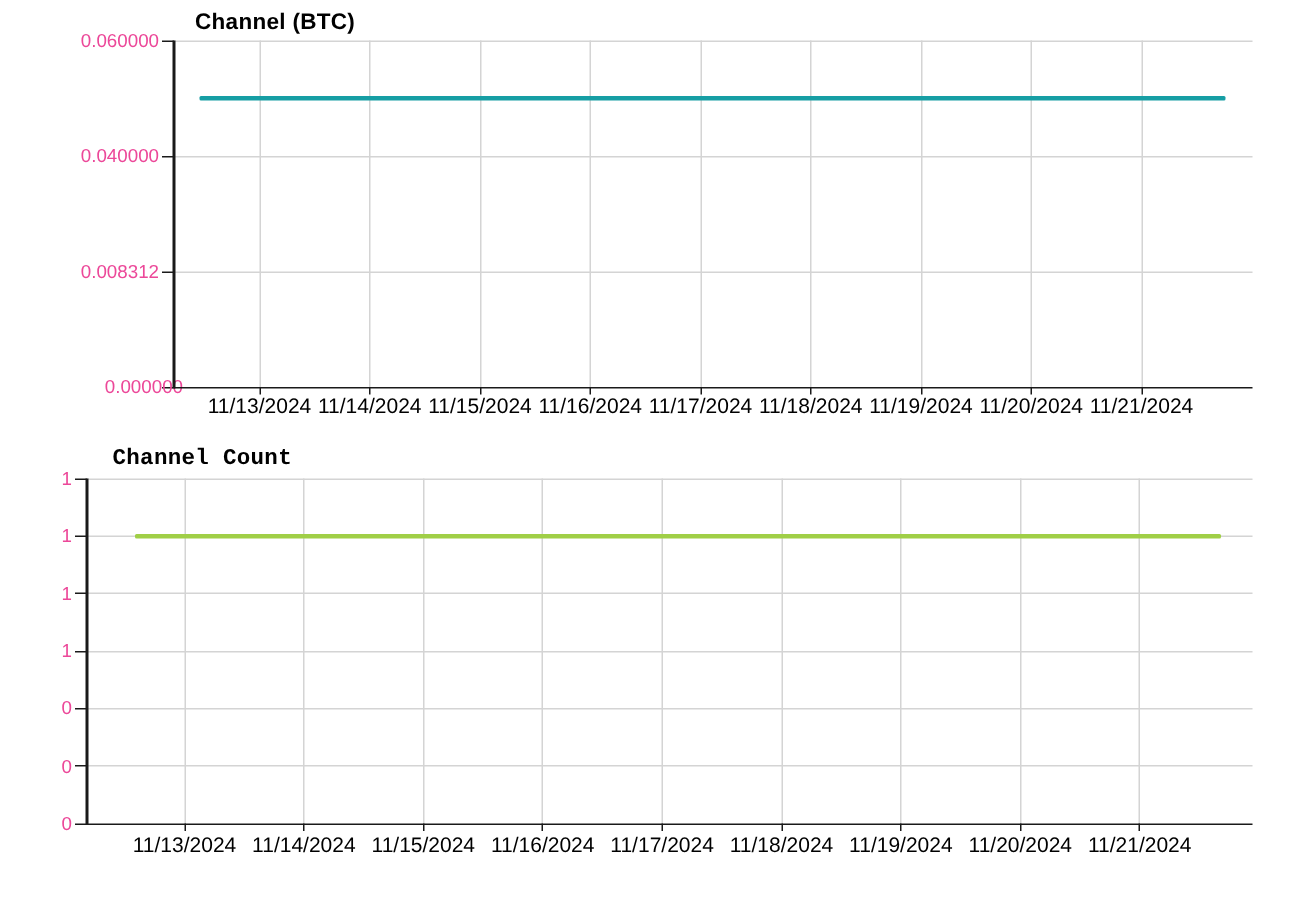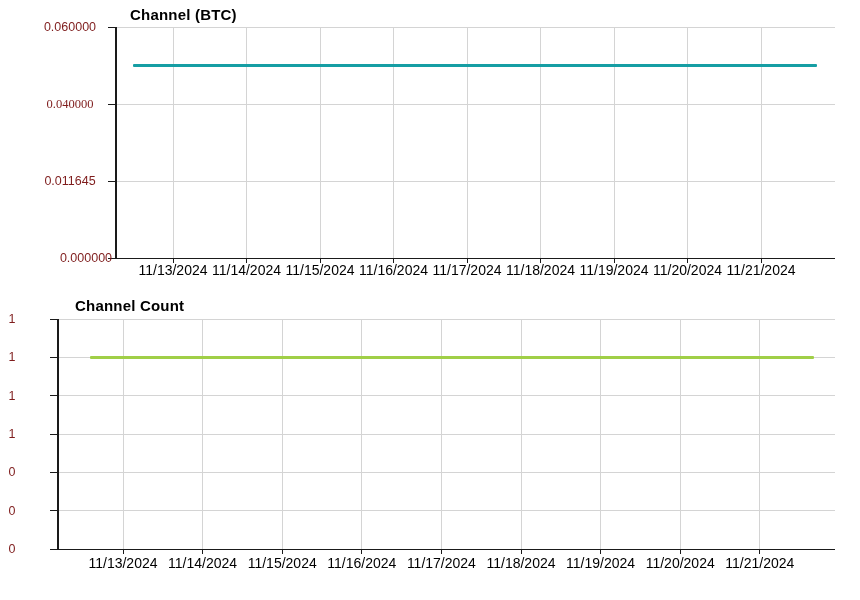--- a/index.html
+++ b/index.html
@@ -19,27 +19,27 @@
   .chart-title {
     position: absolute;
     margin: 0;
     font-size: 15px;
     font-weight: bold;
     color: #000000;
     white-space: nowrap;
     letter-spacing: 0.2px;
   }
   #title-0 { left: 130px; top: 6px; }
-  #title-1 { left: 75px;  top: 297px; }
+  #title-1 { left: 75px;  top: 297px; font-family: Liberation Mono, monospace; }
   .y-tick-label {
     position: absolute;
     width: 72px;
-    text-align: center;
+    text-align: right;
     font-size: 12.5px;
-    color: #7f1d1d;
+    color: #ec4899;
     line-height: 16px;
     white-space: nowrap;
   }
   .x-tick-label {
     position: absolute;
     width: 84px;
     text-align: center;
     font-size: 14px;
     color: #000000;
     line-height: 14px;
@@ -78,24 +78,24 @@
       <div style="position: absolute; left: 687px; top: 258px; width: 1px; height: 5px; background: rgb(26, 26, 26);"></div>
       <div class="x-tick-label" style="position: absolute; left: 645.5px; top: 263px;">11/20/2024</div>
       <div style="position: absolute; left: 760.5px; top: 27px; width: 1px; height: 231px; background: rgb(212, 212, 212);"></div>
       <div style="position: absolute; left: 760.5px; top: 258px; width: 1px; height: 5px; background: rgb(26, 26, 26);"></div>
       <div class="x-tick-label" style="position: absolute; left: 719px; top: 263px;">11/21/2024</div>
       <div style="position: absolute; left: 116px; top: 26.5px; width: 719px; height: 1px; background: rgb(212, 212, 212);"></div>
       <div style="position: absolute; left: 108px; top: 26.5px; width: 8px; height: 1px; background: rgb(26, 26, 26);"></div>
       <div class="y-tick-label" style="position: absolute; left: 34px; top: 19px;">0.060000</div>
       <div style="position: absolute; left: 116px; top: 103.5px; width: 719px; height: 1px; background: rgb(212, 212, 212);"></div>
       <div style="position: absolute; left: 108px; top: 103.5px; width: 8px; height: 1px; background: rgb(26, 26, 26);"></div>
-      <div class="y-tick-label" style="position: absolute; left: 34px; top: 96px; font-family: Liberation Serif, serif;">0.040000</div>
+      <div class="y-tick-label" style="position: absolute; left: 34px; top: 96px;">0.040000</div>
       <div style="position: absolute; left: 116px; top: 180.5px; width: 719px; height: 1px; background: rgb(212, 212, 212);"></div>
       <div style="position: absolute; left: 108px; top: 180.5px; width: 8px; height: 1px; background: rgb(26, 26, 26);"></div>
-      <div class="y-tick-label" style="position: absolute; left: 34px; top: 173px;">0.011645</div>
+      <div class="y-tick-label" style="position: absolute; left: 34px; top: 173px;">0.008312</div>
       <div style="position: absolute; left: 108px; top: 257.5px; width: 8px; height: 1px; background: rgb(26, 26, 26);"></div>
       <div class="y-tick-label" style="position: absolute; left: 50px; top: 250px;">0.000000</div>
       <div style="position: absolute; left: 115px; top: 27px; width: 1.5px; height: 232px; background: rgb(26, 26, 26);"></div>
       <div style="position: absolute; left: 116px; top: 257.5px; width: 719px; height: 1.5px; background: rgb(26, 26, 26);"></div>
       <div class="series-line" style="position: absolute; left: 132.968px; top: 64px; width: 684.057px; height: 3px; background: rgb(22, 158, 164);"></div>
     </div>
 
   <h2 class="chart-title" id="title-1">Channel Count</h2>
   <div class="layer" id="plot-1">
       <div style="position: absolute; left: 122.5px; top: 319px; width: 1px; height: 230px; background: rgb(212, 212, 212);"></div>

